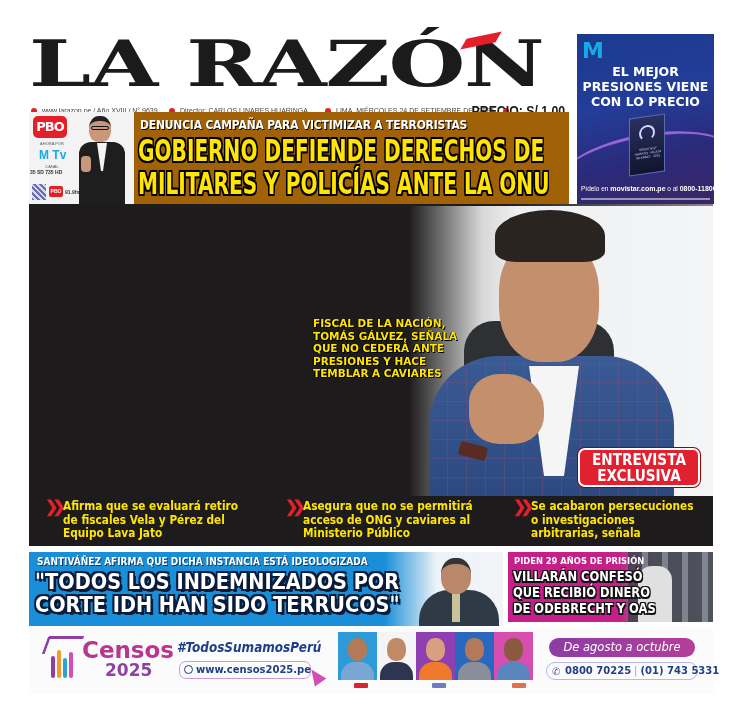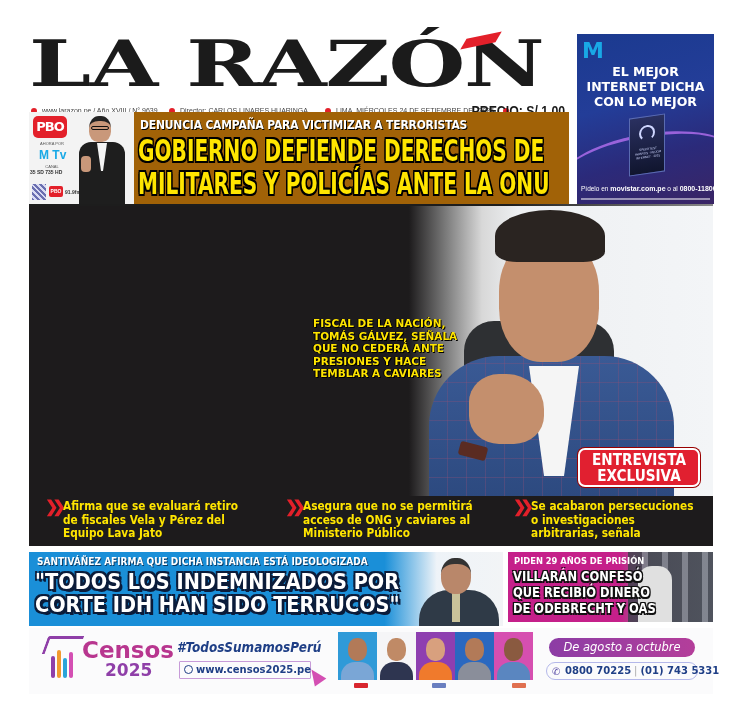--- a/index.html
+++ b/index.html
@@ -90,21 +90,21 @@
     .magenta .head div { transform: scaleX(0.82); transform-origin: left; }
 
     
     .censos { position: absolute; left: 29px; top: 628px; width: 684px; height: 66px; background: #fbfbfc; }
     .censos .logo-icon { position: absolute; left: 18px; top: 10px; width: 32px; height: 40px; }
     .censos .logo-icon span { position: absolute; bottom: 0; width: 4px; border-radius: 2px; }
     .censos .roof { position: absolute; left: 16px; top: 8px; width: 36px; height: 18px; border-top: 3px solid #8f3fa8; border-left: 3px solid #8f3fa8; transform: skewX(-20deg); border-radius: 3px 0 0 0; }
     .censos .word { position: absolute; left: 53px; top: 11px; font-size: 23px; color: #b8368f; font-weight: bold; font-family: "DejaVu Sans", sans-serif; line-height: 23px; }
     .censos .year { position: absolute; left: 76px; top: 32px; font-size: 17px; color: #8f3fa8; font-weight: bold; font-family: "DejaVu Sans", sans-serif; }
     .censos .hashtag { position: absolute; left: 148px; top: 11px; font-size: 14px; font-weight: bold; font-style: italic; color: #1f3f86; white-space: nowrap; font-family: "DejaVu Sans", sans-serif; transform: scaleX(0.86); transform-origin: left; }
-    .censos .url { position: absolute; left: 150px; top: 33px; height: 18px; width: 132px; border: 1.5px solid #c79bd8; border-radius: 1px; font-size: 10px; font-weight: bold; color: #1f3f86; line-height: 15px; padding-left: 16px; white-space: nowrap; font-family: "DejaVu Sans", sans-serif; }
+    .censos .url { position: absolute; left: 150px; top: 33px; height: 18px; width: 132px; border: 1.5px solid #c79bd8; border-radius: 7px; font-size: 10px; font-weight: bold; color: #1f3f86; line-height: 15px; padding-left: 16px; white-space: nowrap; font-family: "DejaVu Sans", sans-serif; }
     .censos .url .globe { position: absolute; left: 4px; top: 3px; width: 9px; height: 9px; border: 1.5px solid #1f3f86; border-radius: 50%; }
     .censos .cursor { position: absolute; left: 280px; top: 40px; width: 0; height: 0; border-left: 7px solid transparent; border-right: 7px solid transparent; border-bottom: 16px solid #d44fb3; transform: rotate(-35deg); }
     .censos .faces { position: absolute; left: 309px; top: 4px; display: flex; }
     .censos .face-tile { width: 39px; height: 48px; position: relative; overflow: hidden; }
     .censos .face-tile .p-head { position: absolute; left: 10px; top: 6px; width: 19px; height: 23px; background: #b27a58; border-radius: 45%; }
     .censos .face-tile .p-body { position: absolute; left: 3px; top: 30px; width: 33px; height: 22px; border-radius: 14px 14px 0 0; }
     .censos .logos { position: absolute; left: 315px; top: 55px; width: 190px; height: 8px; }
     .censos .logos span { position: absolute; top: 0; width: 14px; height: 5px; border-radius: 1px; }
     .censos .dates { position: absolute; left: 520px; top: 10px; width: 146px; height: 19px; border-radius: 10px; background: linear-gradient(90deg, #8c3ca5, #b43e9a); color: #fff; font-style: italic; font-size: 11.5px; text-align: center; line-height: 19px; white-space: nowrap; font-family: "DejaVu Sans", sans-serif; }
     .censos .phones { position: absolute; left: 517px; top: 34px; width: 152px; height: 18px; border: 1.5px solid #b4b8ea; border-radius: 9px; color: #1f3f86; font-weight: bold; font-size: 10px; line-height: 15px; padding-left: 18px; white-space: nowrap; font-family: "DejaVu Sans", sans-serif; }
@@ -135,22 +135,22 @@
       <span class="dot" style="margin-left:4px;"></span>
     </div>
     <div class="price">PRECIO: S/ 1.00</div>
   </div>
 </header>
 
 <aside class="movistar">
   <div class="m-logo">M</div>
   <div class="headline">
     <div>EL MEJOR</div>
-    <div>INTERNET DICHA</div>
-    <div>CON LO MEJOR</div>
+    <div>PRESIONES VIENE</div>
+    <div>CON LO PRECIO</div>
   </div>
   <div class="swoosh"></div>
   <div class="award">
     <div class="gauge"></div>
     <div class="award-text">SPEEDTEST AWARDS · MEJOR INTERNET · 2025</div>
   </div>
   <div class="cta">
     <span>Pídelo en </span><b>movistar.com.pe</b><span> o al </span><b>0800-11800</b>
   </div>
   <div class="fine"></div>

